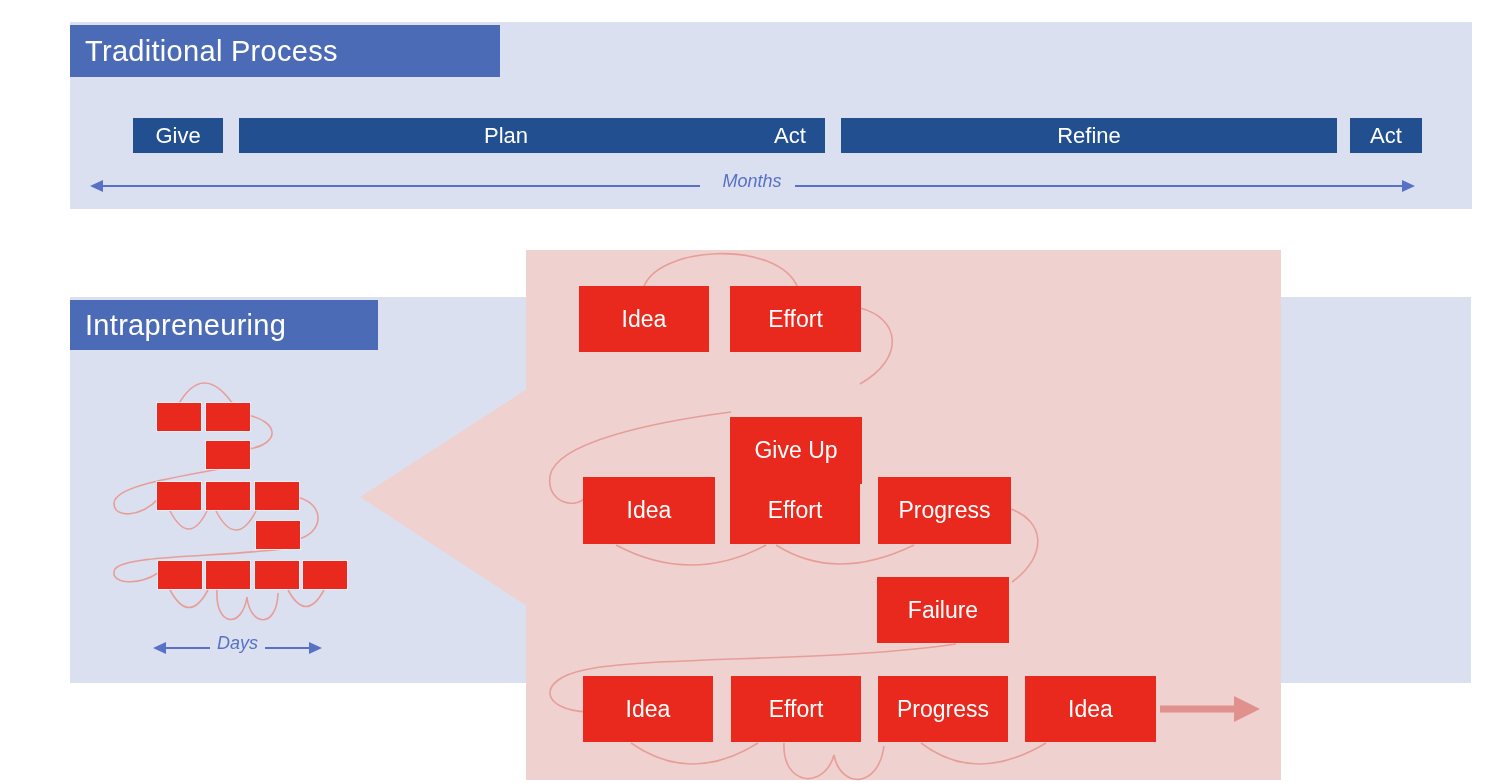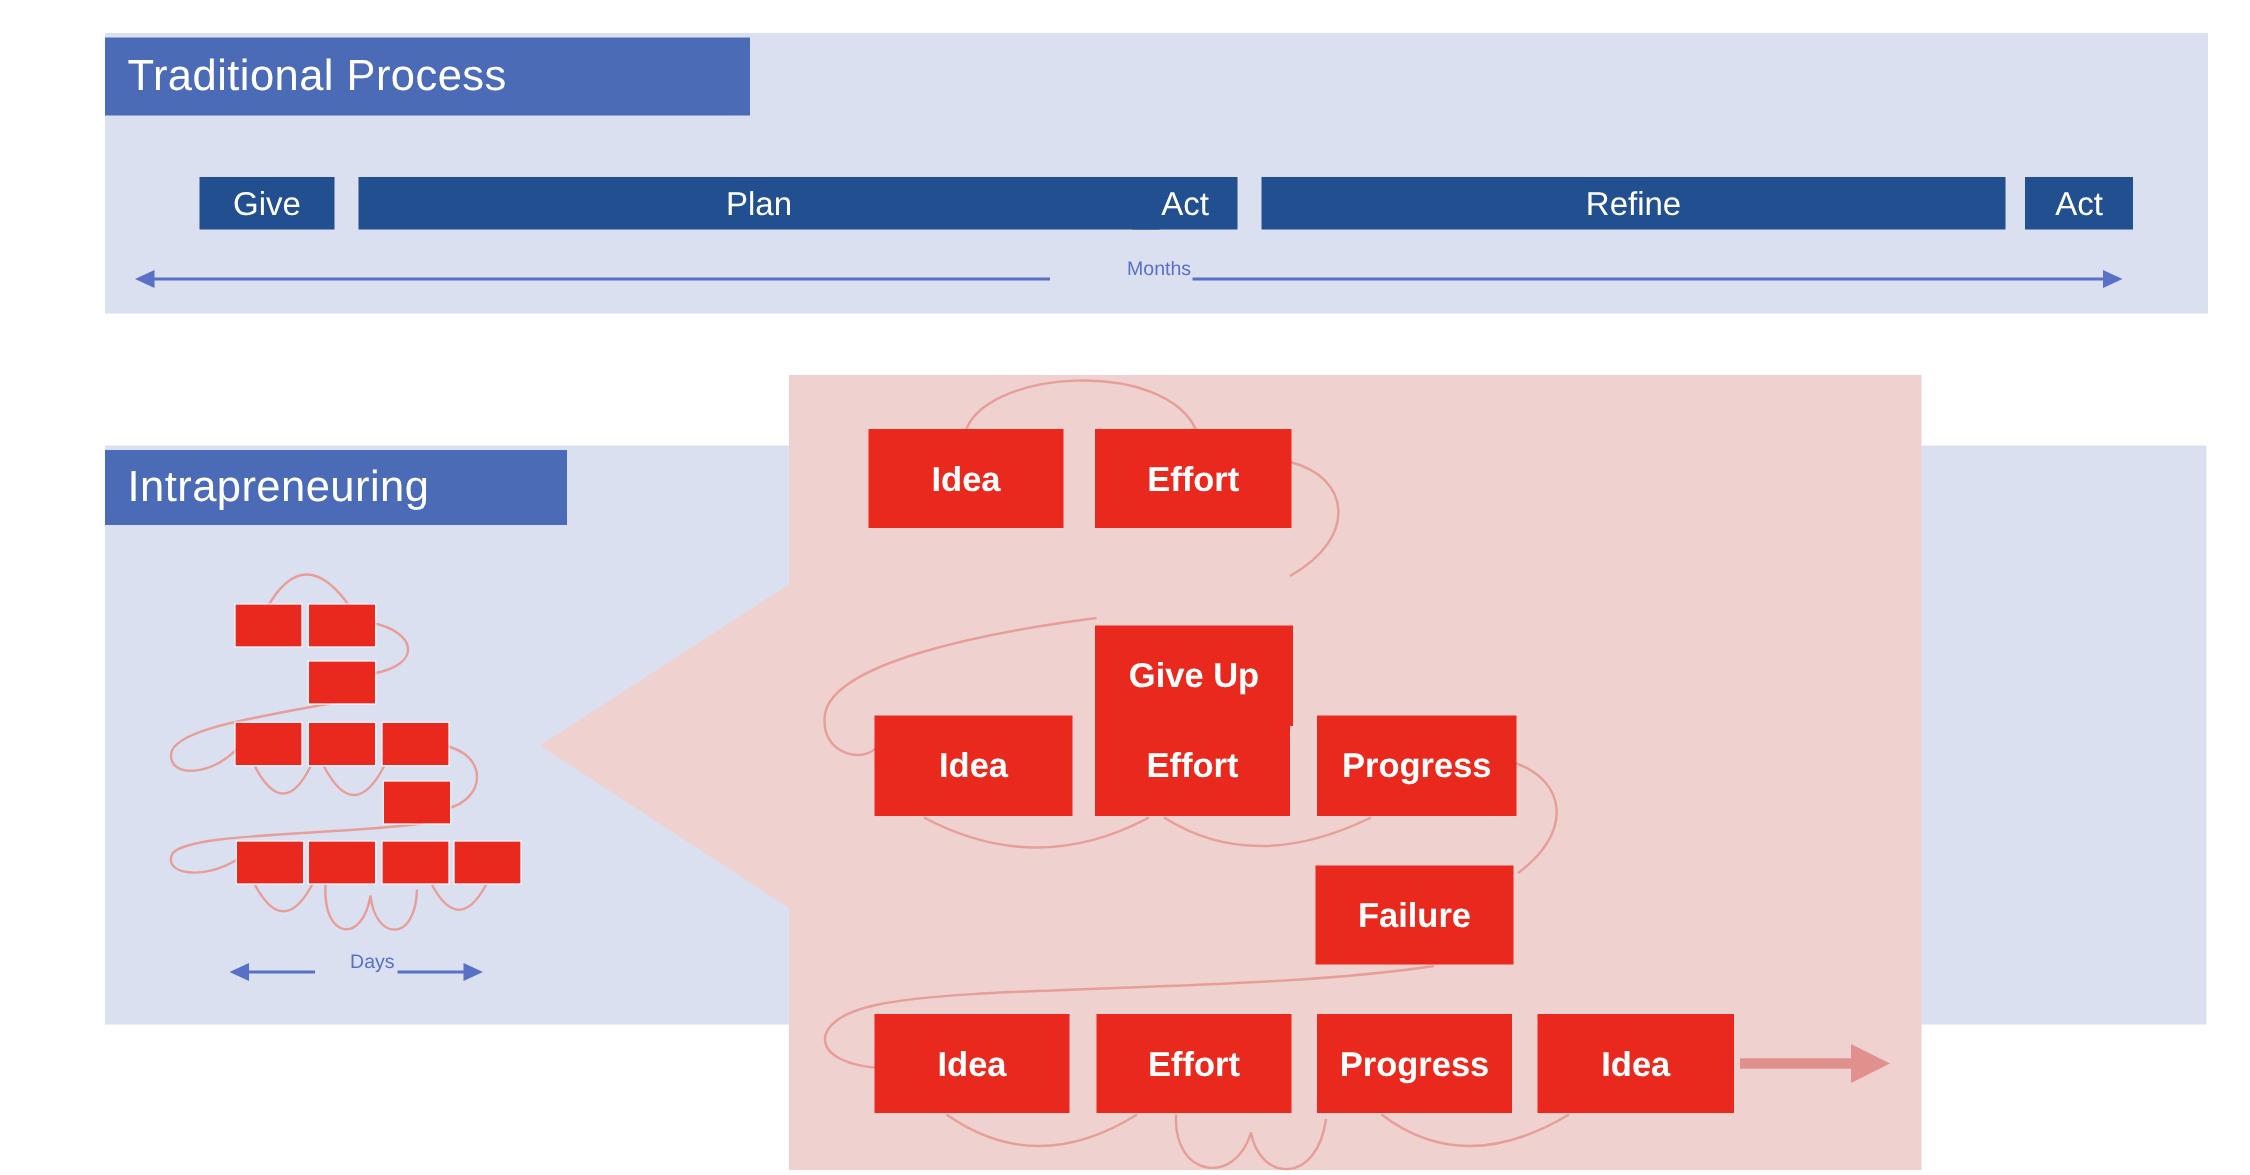--- a/index.html
+++ b/index.html
@@ -40,40 +40,40 @@
   .h-arrow{position:absolute;height:14px;}
   .h-arrow .line{position:absolute;top:6px;height:2px;background:var(--peri);}
   .h-arrow.to-left .line{left:11px;right:0;}
   .h-arrow.to-left::after{content:'';position:absolute;left:0;top:1px;
     border-top:6px solid transparent;border-bottom:6px solid transparent;
     border-right:13px solid var(--peri);}
   .h-arrow.to-right .line{left:0;right:11px;}
   .h-arrow.to-right::after{content:'';position:absolute;right:0;top:1px;
     border-top:6px solid transparent;border-bottom:6px solid transparent;
     border-left:13px solid var(--peri);}
-  .timeline-label{position:absolute;color:var(--peri);font-size:13px;text-align:right;}
+  .timeline-label{position:absolute;color:var(--peri);font-size:18px;text-align:center;font-style:italic;}
 
   .months-left {left:20px; top:157px;width:610px;}
   .months-label{left:640px;top:149px;width:84px;}
   .months-right{left:725px;top:157px;width:620px;}
 
   .days-left  {left:83px; top:344px;width:57px;}
   .days-label {left:142px;top:336px;width:51px;}
   .days-right {left:195px;top:344px;width:57px;}
 
   
   .mini-squiggles{position:absolute;left:0;top:0;width:360px;height:370px;}
   .mini-box{position:absolute;width:44px;height:28px;background:var(--red);
     outline:1px solid rgba(245,242,245,.75);}
 
   
   .beak{position:absolute;left:360px;top:385px;width:170px;height:225px;}
 
   
-  .callout{position:absolute;left:526px;top:250px;width:755px;height:530px;background:var(--pink);font-weight:bold;}
+  .callout{position:absolute;left:526px;top:250px;width:755px;height:530px;background:var(--pink);}
   .callout svg.squiggles{position:absolute;left:0;top:0;width:755px;height:533px;}
   .co-box{position:absolute;height:66px;background:var(--red);color:#ffffff;font-size:23px;
     display:flex;align-items:center;justify-content:center;}
   .coA-idea    {left:53px; top:36px; width:130px;}
   .coA-effort  {left:204px;top:36px; width:131px;}
   .coB-giveup  {left:204px;top:131px;width:132px;height:67px;margin-top:36px;}
   .coC-idea    {left:57px; top:227px;width:132px;height:67px;}
   .coC-effort  {left:204px;top:227px;width:130px;height:67px;}
   .coC-progress{left:352px;top:227px;width:133px;height:67px;}
   .coD-failure {left:351px;top:327px;width:132px;}

